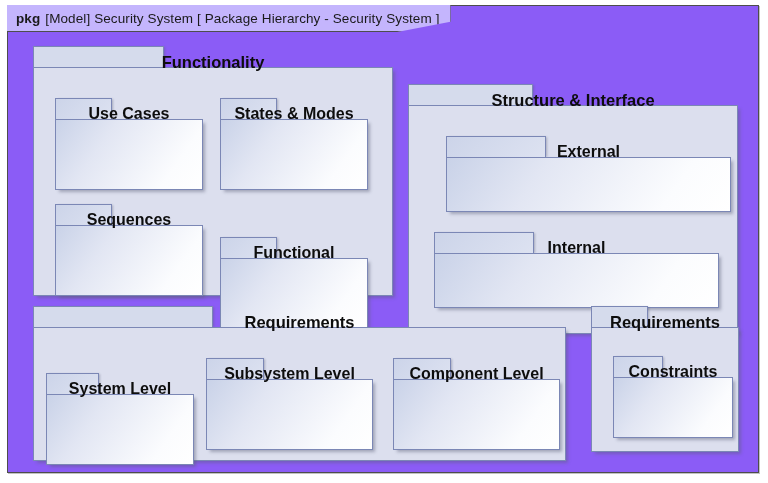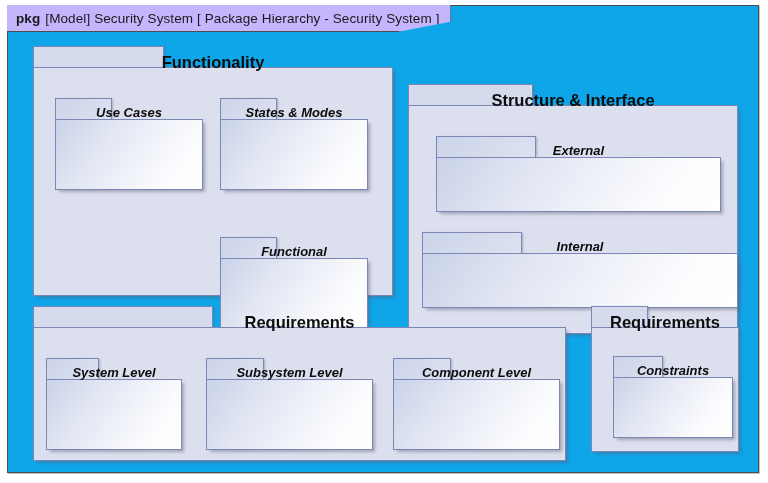--- a/index.html
+++ b/index.html
@@ -22,21 +22,21 @@
   }
 
   
   .frame {
     position: absolute;
     left: 7px;
     top: 5px;
     width: 752px;
     height: 468px;
     border: 1px solid #4d4d4d;
-    background: #0ea5e9;
+    background: #8b5cf6;
     box-sizing: border-box;
     box-shadow: 1px 1px 0 rgba(120,120,120,0.45);
   }
 
   
   .frame-header {
     position: absolute;
     left: 7px;
     top: 5px;
     height: 27px;
@@ -102,51 +102,51 @@
   .pkg.outer > .body { background: #dcdfee; }
   .pkg.outer > .title { font-size: 16.5px; }
 
   
   .pkg.inner > .tab  {
     background: linear-gradient(135deg, #ccd4e9 0%, #dde2f1 100%);
   }
   .pkg.inner > .body {
     background: linear-gradient(125deg, #c9d2e8 0%, #e2e6f3 32%, #fbfcfe 78%, #ffffff 100%);
   }
-  .pkg.inner > .title { font-size: 13px; font-style: italic; }
+  .pkg.inner > .title { font-size: 16px; }
 
   
   #pkg-functionality { left: 25px; top: 40px;  width: 360px; height: 250px; }
   #pkg-functionality > .tab { width: 131px; }
 
   #pkg-use-cases     { left: 22px; top: 52px;  width: 148px; height: 92px; }
   #pkg-use-cases > .tab { width: 57px; }
 
   #pkg-states-modes  { left: 187px; top: 52px; width: 148px; height: 92px; }
   #pkg-states-modes > .tab { width: 57px; }
 
   #pkg-sequences     { left: 22px; top: 158px; width: 148px; height: 92px; }
   #pkg-sequences > .tab { width: 57px; }
 
   #pkg-functional    { left: 187px; top: 158px; width: 148px; height: 92px; margin-top: 33px; }
   #pkg-functional > .tab { width: 57px; }
 
   #pkg-structure     { left: 400px; top: 38px;  width: 330px; height: 250px; margin-top: 40px; }
   #pkg-structure > .tab { width: 125px; }
 
-  #pkg-external      { left: 28px; top: 52px;  width: 285px; height: 76px; }
+  #pkg-external      { left: 38px; top: 52px;  width: 285px; height: 76px; }
   #pkg-external > .tab { width: 100px; }
 
-  #pkg-internal      { left: 14px; top: 148px; width: 316px; height: 76px; }
+  #pkg-internal      { left: 26px; top: 148px; width: 285px; height: 76px; }
   #pkg-internal > .tab { width: 100px; }
 
   #pkg-requirements  { left: 25px; top: 300px; width: 533px; height: 155px; }
   #pkg-requirements > .tab { width: 180px; }
 
-  #pkg-system-level     { left: 13px; top: 52px;  width: 136px; height: 92px; }
+  #pkg-system-level     { left: 13px; top: 67px;  width: 148px; height: 92px; }
   #pkg-system-level > .tab { width: 53px; }
 
   #pkg-subsystem-level  { left: 173px; top: 52px; width: 167px; height: 92px; }
   #pkg-subsystem-level > .tab { width: 58px; }
 
   #pkg-component-level  { left: 360px; top: 52px; width: 167px; height: 92px; }
   #pkg-component-level > .tab { width: 58px; }
 
   #pkg-performance   { left: 583px; top: 300px; width: 148px; height: 146px; }
   #pkg-performance > .tab { width: 57px; }
@@ -171,20 +171,25 @@
         <div class="body"></div>
         <div class="title">Use Cases</div>
       </div>
 
       <div class="pkg inner" id="pkg-states-modes">
         <div class="tab"></div>
         <div class="body"></div>
         <div class="title">States &amp; Modes</div>
       </div>
 
+      <div class="pkg inner" id="pkg-sequences">
+        <div class="tab"></div>
+        <div class="body"></div>
+        <div class="title">Sequences</div>
+      </div>
 
       <div class="pkg inner" id="pkg-functional">
         <div class="tab"></div>
         <div class="body"></div>
         <div class="title">Functional</div>
       </div>
     </div>
 
     <div class="pkg outer" id="pkg-structure">
       <div class="tab"></div>

